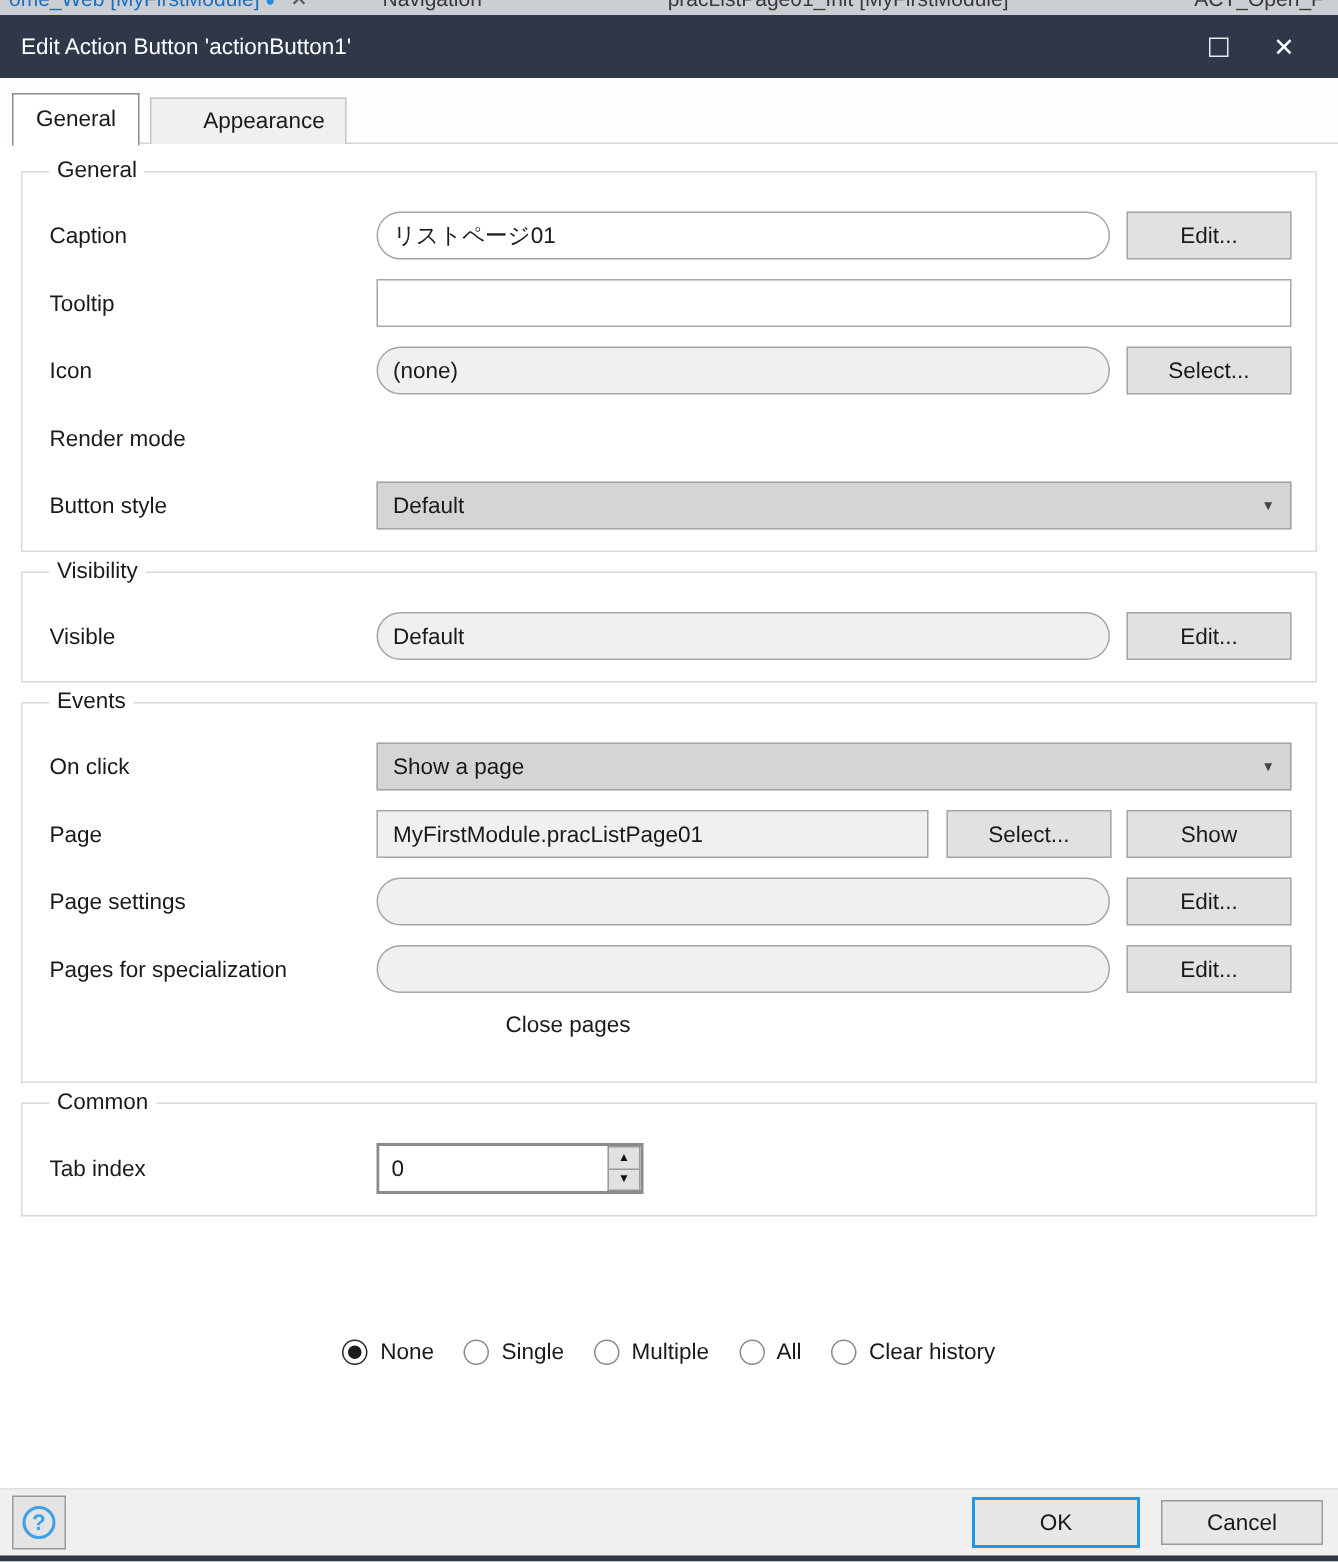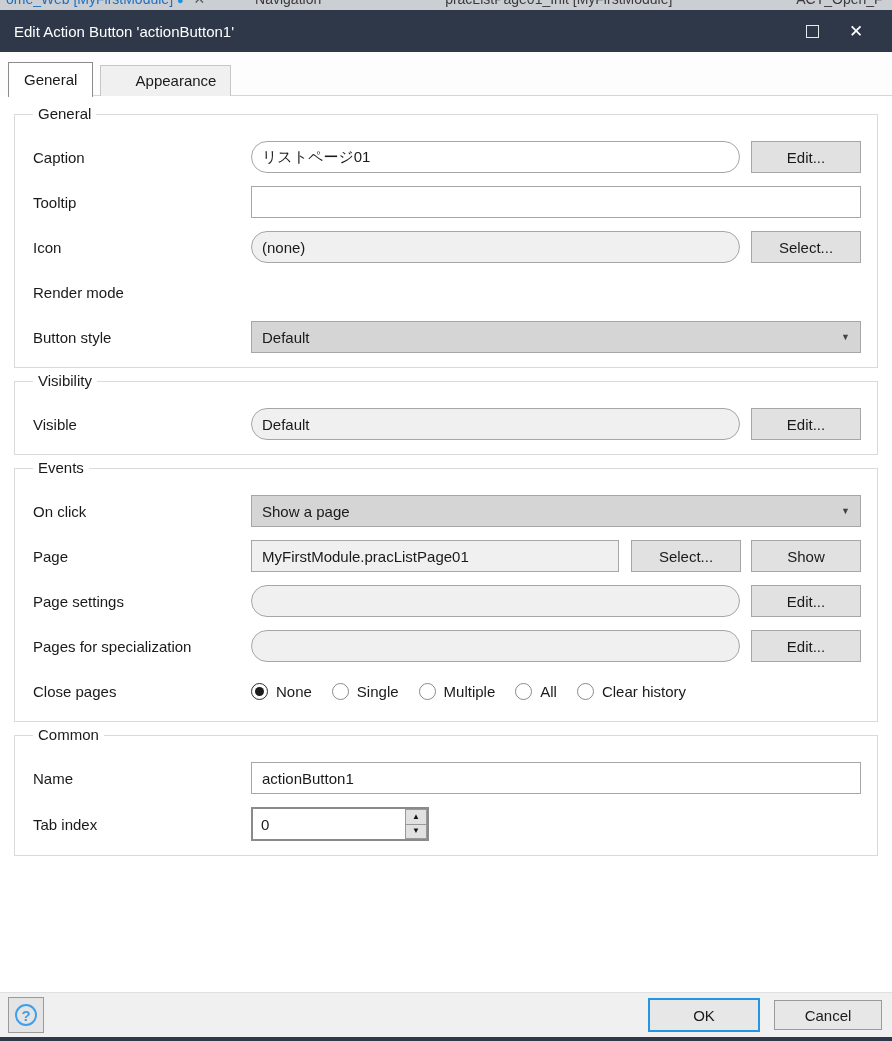--- a/index.html
+++ b/index.html
@@ -209,21 +209,21 @@
     </div>
 
     <div class="row">
       <div class="lbl">Pages for specialization</div>
       <div class="ctrls">
         <div class="field ro w489"></div>
         <button class="btn w110 gap11">Edit...</button>
       </div>
     </div>
 
-    <div class="row" style="height:32px;">
+    <div class="row" style="height:32px;flex-direction:column;">
       <div class="lbl">Close pages</div>
       <div class="ctrls">
         <span class="radio">
           <span class="rc sel"></span>
           <span>None</span>
         </span>
         <span class="radio">
           <span class="rc"></span>
           <span>Single</span>
         </span>
@@ -239,26 +239,20 @@
           <span class="rc"></span>
           <span>Clear history</span>
         </span>
       </div>
     </div>
   </div>
 
   <div class="group">
     <div class="group-legend">Common</div>
 
-    <div class="row">
-      <div class="lbl">Name</div>
-      <div class="ctrls">
-        <div class="field w610">actionButton1</div>
-      </div>
-    </div>
 
     <div class="row">
       <div class="lbl">Tab index</div>
       <div class="ctrls">
         <div class="spinwrap">
           <div class="spin-input">0</div>
           <div class="spin-btns">
             <div class="spin-btn">
                 <span>▲</span>
               </div>

